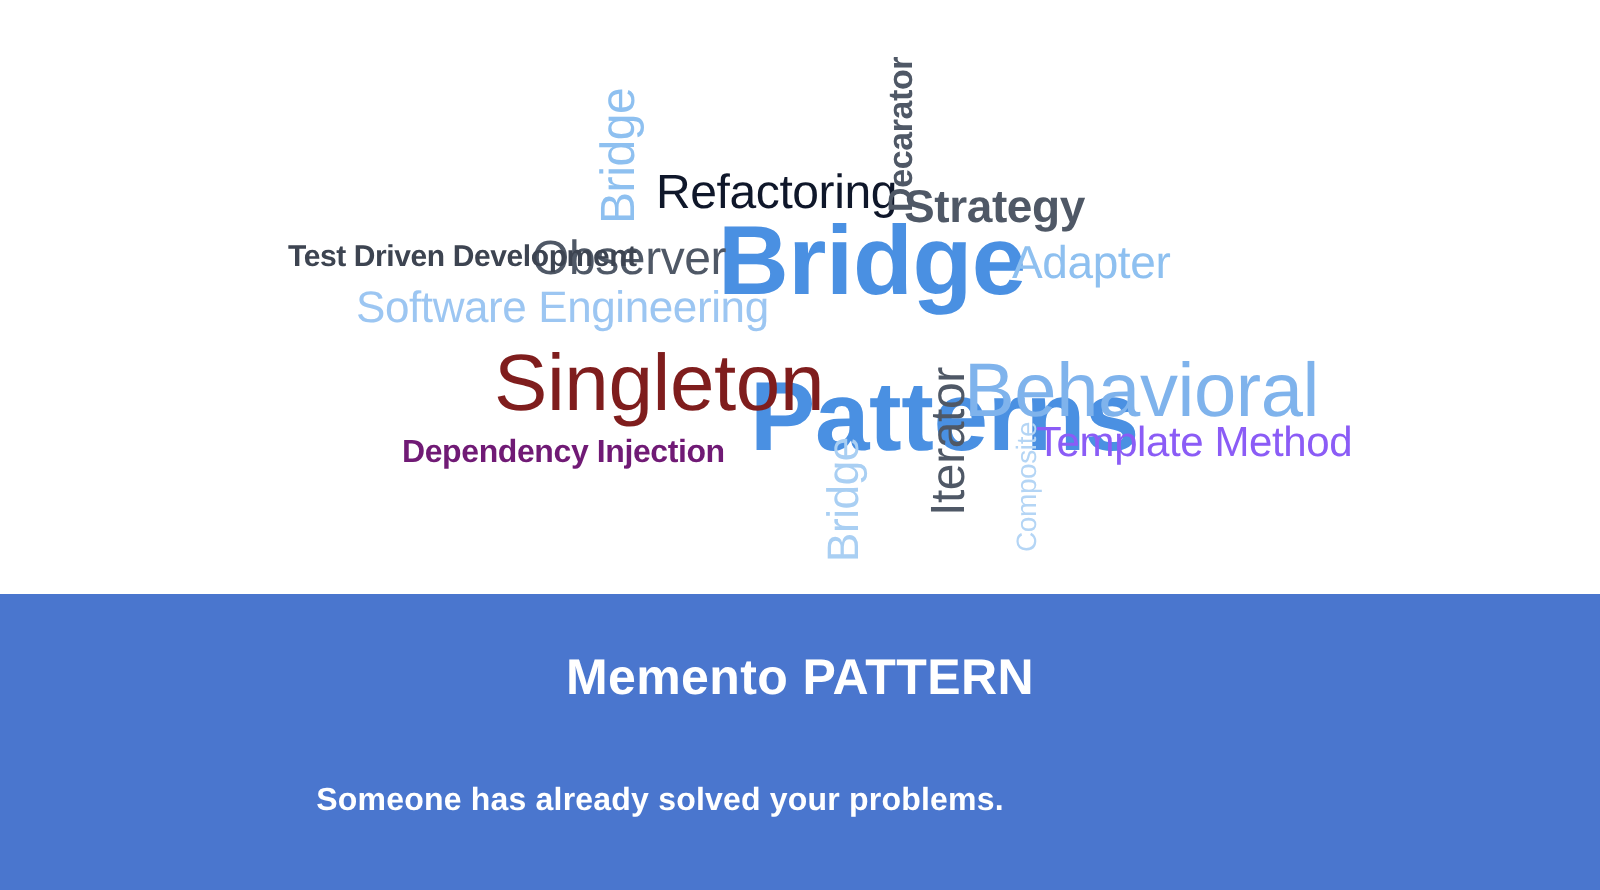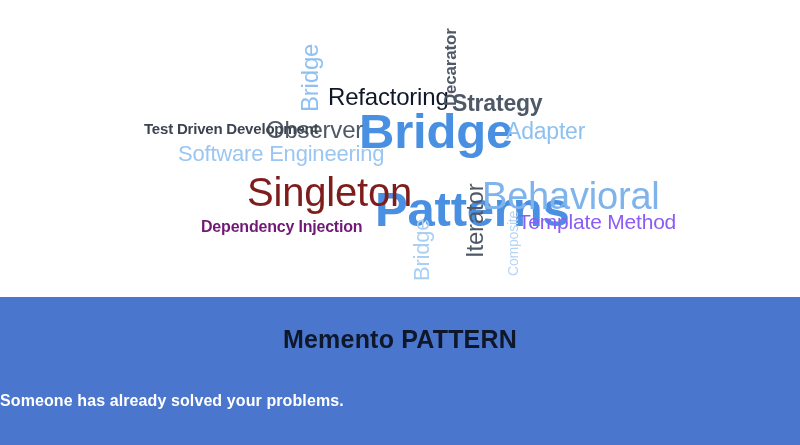--- a/index.html
+++ b/index.html
@@ -58,20 +58,21 @@
     font-size: 25px;
     font-weight: bold;
     letter-spacing: 0.2px;
     font-family: "Liberation Sans", sans-serif;
   }
   #banner-subtitle {
     position: absolute;
     left: 0;
     top: 95px;
     width: 660px;
+    text-align: center;
     color: #ffffff;
     font-size: 16px;
     font-weight: bold;
     letter-spacing: 0.1px;
     font-family: "Liberation Sans", sans-serif;
   }
 </style>
 </head>
 <body>
 
@@ -91,17 +92,17 @@
       <div class="word" style="left: 201px; top: 219px; font-size: 16px; font-weight: bold; color: #701a75;">Dependency Injection</div>
       <div class="word" style="left: 144px; top: 121px; font-size: 15px; font-weight: bold; color: rgb(61, 68, 81);">Test Driven Development</div>
       <div class="word w-vert" style="left: 298px; top: 112px; font-size: 24px; font-weight: normal; color: rgb(142, 192, 240); transform: rotate(-90deg);">Bridge</div>
       <div class="word w-vert" style="left: 411px; top: 281px; font-size: 22px; font-weight: normal; color: rgb(169, 207, 243); transform: rotate(-90deg);">Bridge</div>
       <div class="word w-vert" style="left: 442px; top: 106px; font-size: 17px; font-weight: bold; color: rgb(79, 88, 102); transform: rotate(-90deg);">Decarator</div>
       <div class="word w-vert" style="left: 463px; top: 258px; font-size: 24px; font-weight: normal; color: rgb(79, 88, 102); transform: rotate(-90deg);">Iterator</div>
       <div class="word w-vert" style="left: 506px; top: 276px; font-size: 14px; font-weight: normal; color: rgb(180, 213, 245); transform: rotate(-90deg);">Composite</div>
     </div>
 
   <div id="banner" style="background: rgb(74, 118, 206);">
-    <div id="banner-title" style="color: #0f172a;">Memento PATTERN</div>
+    <div id="banner-title" style="color: #ffffff;">Memento PATTERN</div>
     <div id="banner-subtitle" style="color: rgb(255, 255, 255);">Someone has already solved your problems.</div>
   </div>
 
 </div>
 
 </body></html>

